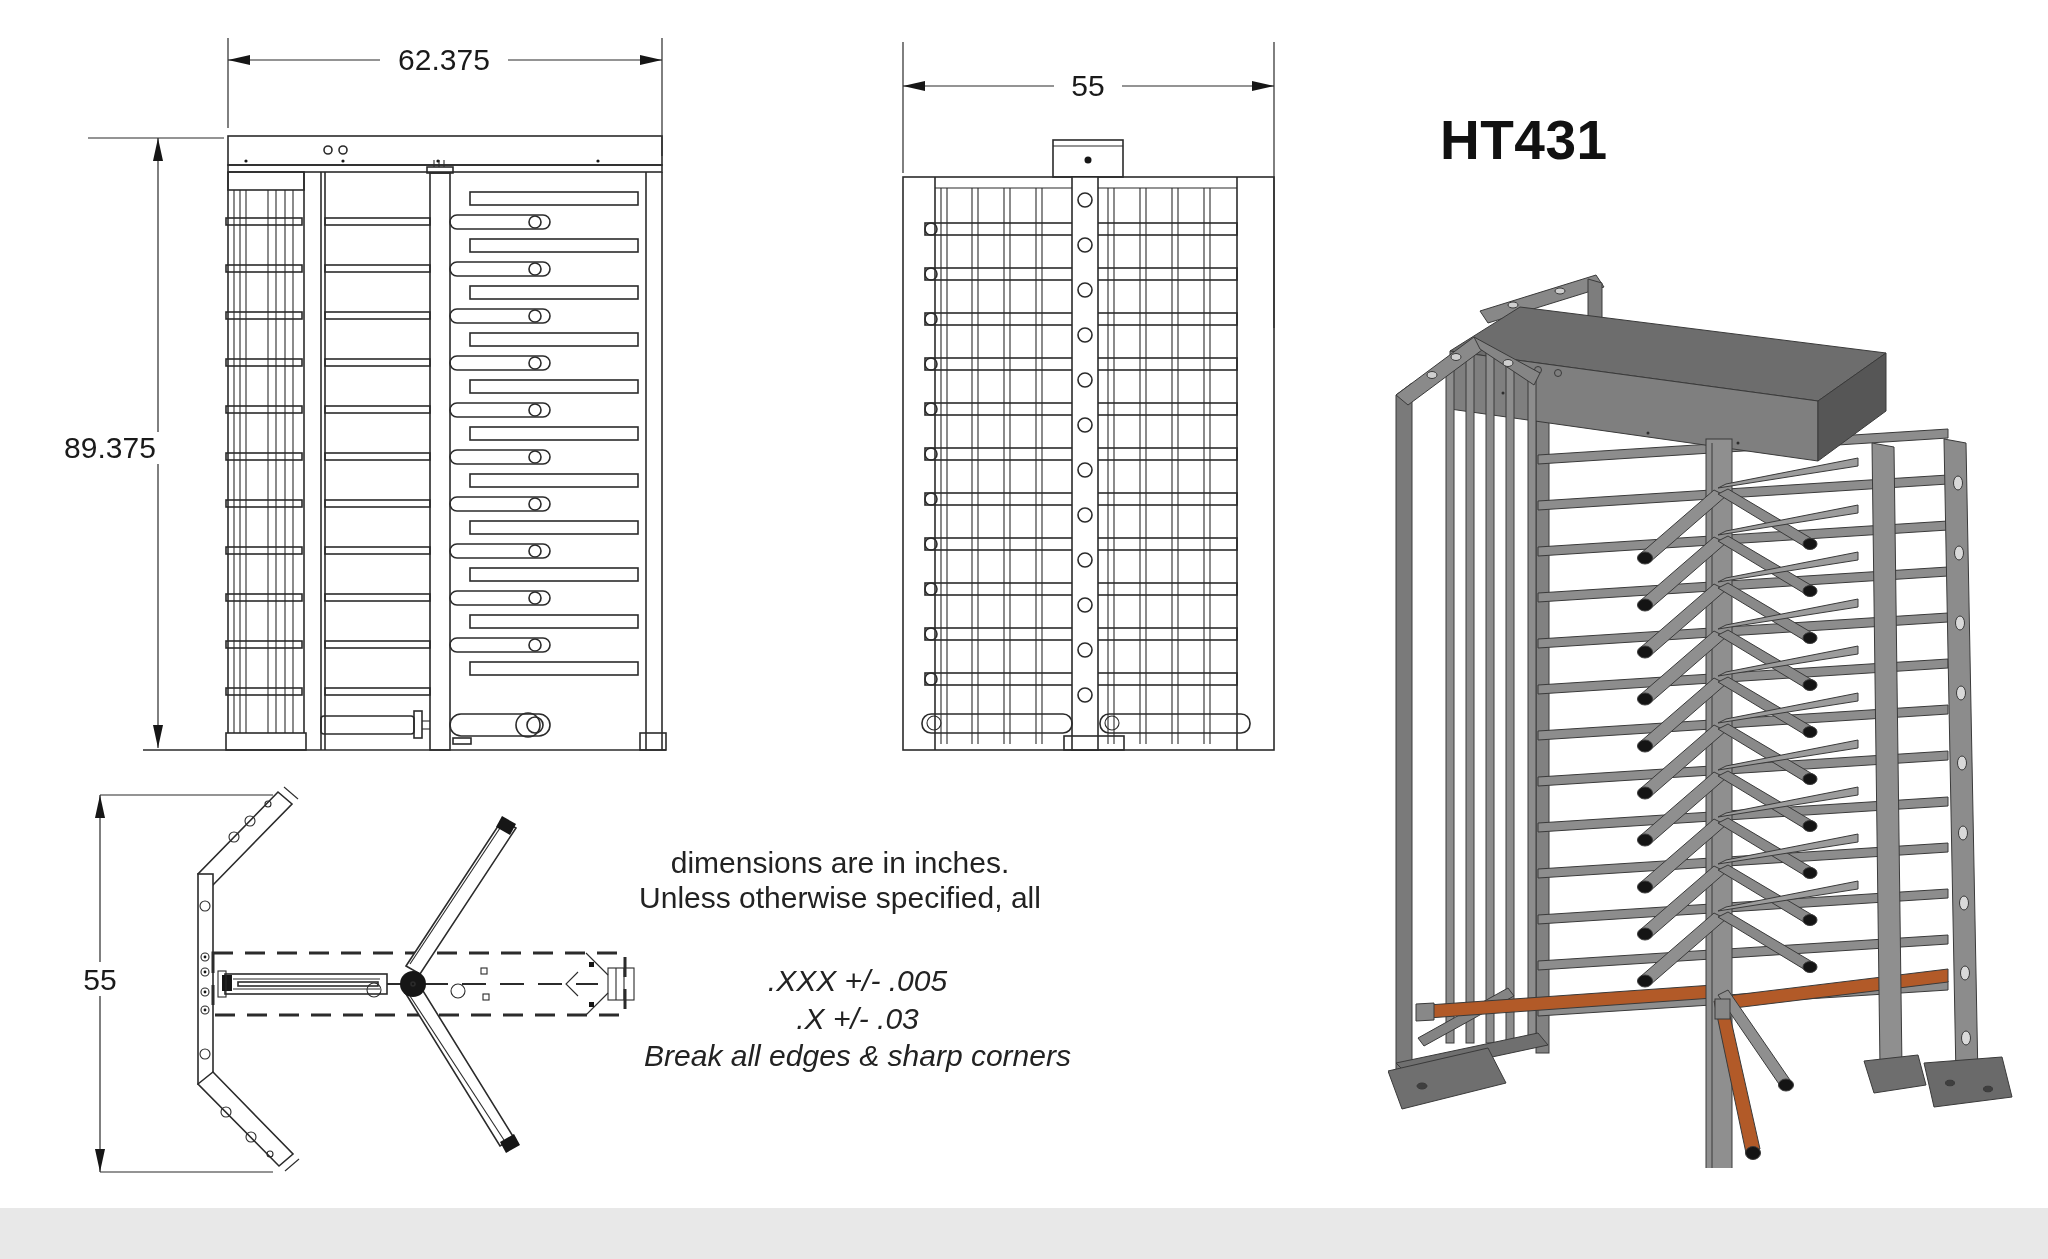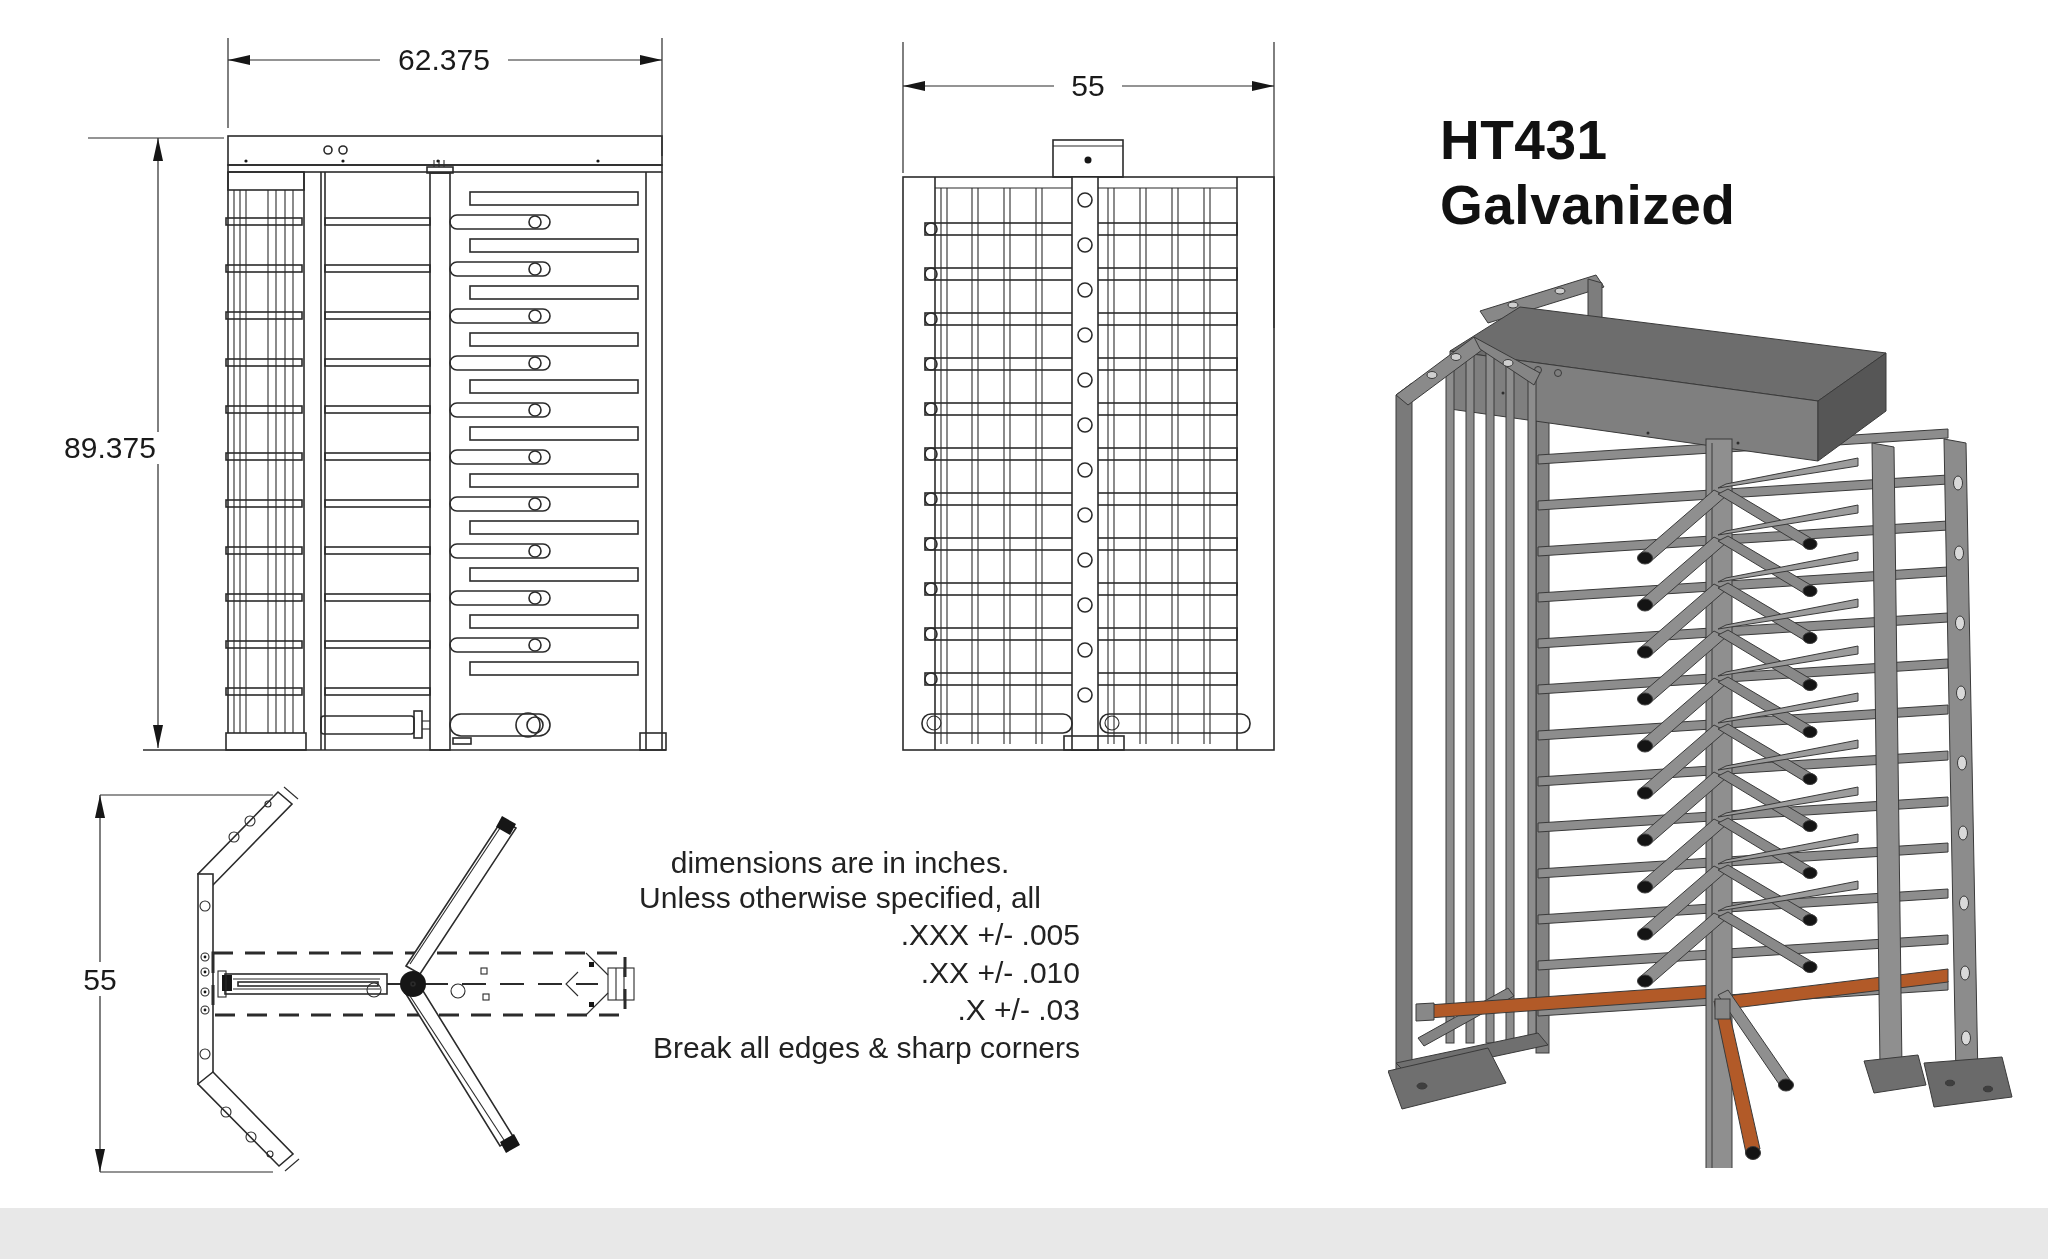--- a/index.html
+++ b/index.html
@@ -24,21 +24,21 @@
   .render svg *{stroke:#3a3a3a;stroke-width:1;}
   .render .nostroke{stroke:none;}
   .title-block{
     position:absolute;left:1440px;top:108px;width:500px;text-align:left;
     font-weight:700;font-size:55px;line-height:1.18;color:#111;letter-spacing:0.5px;
   }
   .notes-block{
     position:absolute;left:600px;top:845px;width:480px;color:#222;font-size:30px;line-height:1.18;
   }
   .notes-units{text-align:center;}
-  .notes-specs{padding-left:35px;text-align:right;line-height:1.26;}
+  .notes-specs{margin-top:46px;padding-left:35px;text-align:center;line-height:1.26;font-style:italic;}
 </style>
 </head>
 <body>
 
 <div class="sheet">
 
   <svg class="view draw" style="left:58px;top:28px" width="612" height="732" viewBox="0 0 612 732">
     <defs>
       <g id="fr-rail">
         <rect x="168" y="0" width="76" height="7"></rect>
@@ -322,29 +322,27 @@
     </g>
   </svg>
 
   <div class="notes-block">
     <div class="notes-units">
       <div>dimensions are in inches.</div>
       <div>Unless otherwise specified, all</div>
     </div>
     <div class="notes-specs">
       <div>.XXX +/- .005</div>
-      <div>.XX +/- .010</div>
       <div>.X +/- .03</div>
       <div>Break all edges &amp; sharp corners</div>
     </div>
   </div>
 
   <div class="title-block">
     <div>HT431</div>
-    <div>Galvanized</div>
   </div>
 
   <div class="render view" style="left:1388px;top:243px">
   <svg width="625" height="925" viewBox="0 0 625 925">
     <defs>
       <path id="r-fbar" d="M150,26 L560,0 l0,9 L150,35 Z"></path>
       <g id="r-arms">
         <polygon points="330,0 338,-4 470,-30 470,-22" fill="#9c9c9c"></polygon>
         <polygon points="326,2 338,8 262,74 252,66" fill="#8f8f8f"></polygon>
         <ellipse cx="257" cy="70" rx="7.5" ry="6" fill="#141414"></ellipse>

